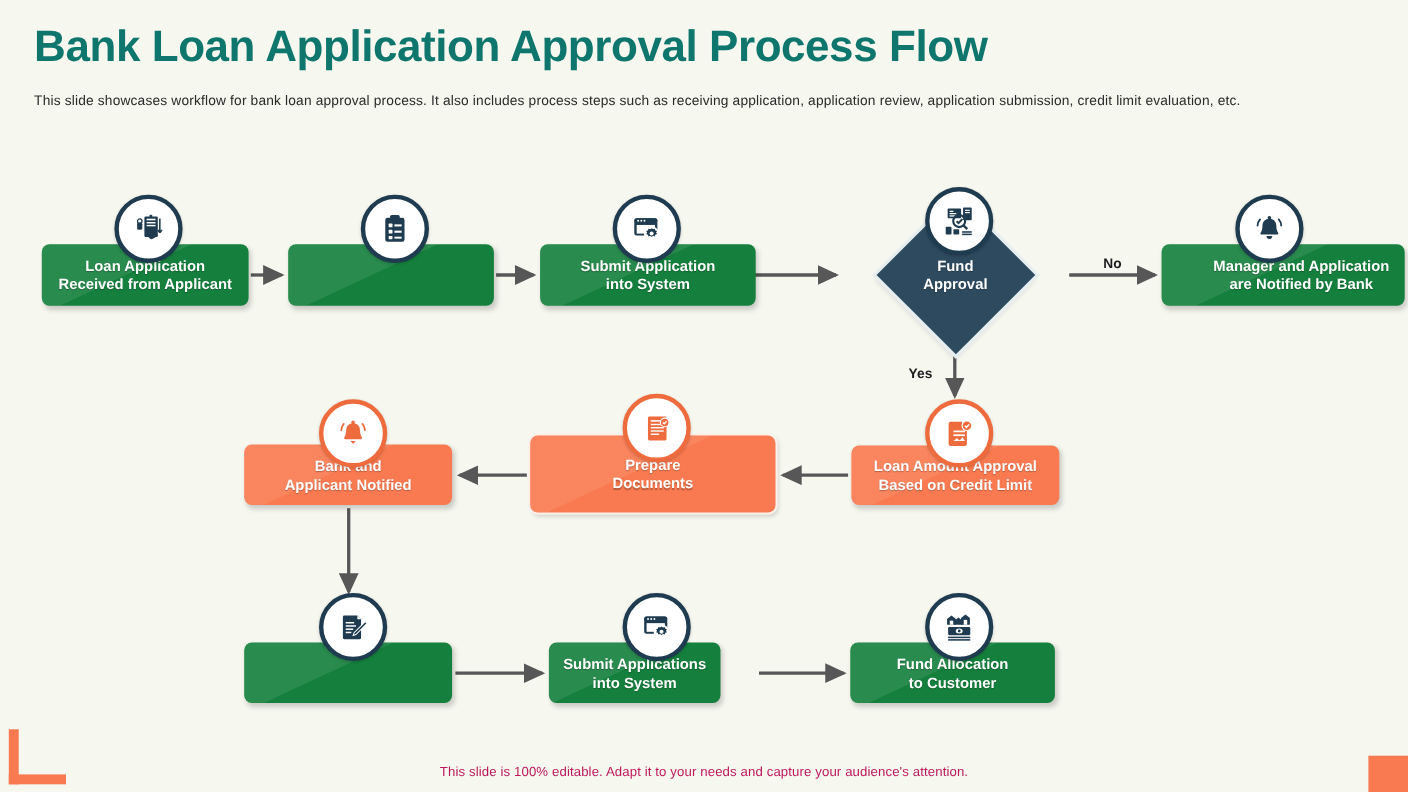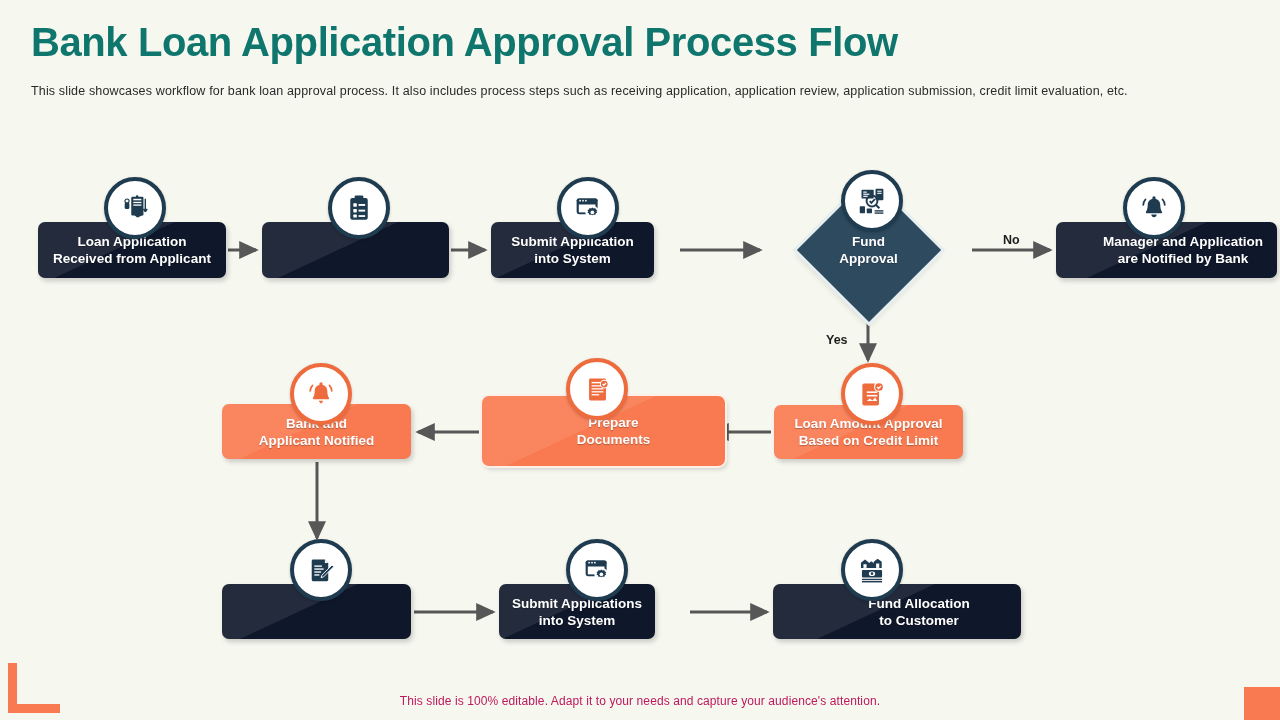--- a/index.html
+++ b/index.html
@@ -77,21 +77,21 @@
     z-index: 2;
     text-align: center;
     color: #ffffff;
     font-size: 13.5px;
     font-weight: bold;
     line-height: 17px;
     text-shadow: 0 1px 1px rgba(0,0,0,0.28);
     padding: 0 8px;
     white-space: pre-line;
   }
-  .node-box.navy { background: #0f172a; }
+  .node-box.navy { background: #15803d; }
   .node-box.orange { background: #f97a50; }
   .node-box.orange.outlined {
     box-shadow: 0 0 0 2px #fdf0e8, 2px 3px 5px rgba(0,0,0,0.18);
   }
 
   
   .node-diamond {
     position: absolute;
     display: flex;
     align-items: center;
@@ -242,21 +242,21 @@
         <rect x="15.5" y="11.4" width="7.5" height="2.2" fill="#fff"></rect>
         <rect x="9.5" y="17" width="4" height="4" rx="0.7" fill="#fff"></rect>
         <rect x="15.5" y="17.9" width="7.5" height="2.2" fill="#fff"></rect>
         <rect x="9.5" y="23.5" width="4" height="3.4" rx="0.7" fill="#fff"></rect>
         <rect x="15.5" y="24.2" width="7.5" height="2" fill="#fff"></rect>
       </svg>
     </div>
   </div>
 
   <div class="node">
-    <div class="node-box navy" style="left:491px;top:222px;width:163px;height:56px;">
+    <div class="node-box navy" style="left:491px;top:222px;width:196px;height:56px;">
       <div class="sheen"></div>
       <div class="label">Submit Application
 into System</div>
     </div>
     <div class="icon-badge navy" style="left:557px;top:177px;">
       <svg width="28" height="28" viewBox="0 0 32 32" fill="#1f3b50">
         <rect x="3" y="5" width="24" height="18" rx="2.6"></rect>
         <rect x="3" y="5" width="24" height="5" rx="2.6" fill="#1f3b50"></rect>
         <circle cx="7" cy="7.6" r="1" fill="#fff"></circle>
         <circle cx="10.3" cy="7.6" r="1" fill="#fff"></circle>
@@ -326,21 +326,21 @@
         <rect x="10" y="17" width="12" height="1.8" fill="#fff"></rect>
         <path d="M10 24 l3.5 -3 l3 2.4 l3 -3.4 l2.5 4z" fill="#fff"></path>
         <circle cx="24" cy="8" r="5.6" fill="#fff"></circle>
         <circle cx="24" cy="8" r="4.4"></circle>
         <path d="M21.9 8.1 l1.6 1.6 2.8-3" stroke="#fff" stroke-width="1.6" fill="none"></path>
       </svg>
     </div>
   </div>
 
   <div class="node">
-    <div class="node-box orange outlined" style="left:482px;top:396px;width:223px;height:70px;padding-left:20px;">
+    <div class="node-box orange outlined" style="left:482px;top:396px;width:223px;height:70px;">
       <div class="sheen"></div>
       <div class="label">Prepare
 Documents</div>
     </div>
     <div class="icon-badge orange" style="left:566px;top:358px;">
       <svg width="27" height="27" viewBox="0 0 32 32" fill="#ee6b3e">
         <rect x="6" y="3" width="20" height="26" rx="1.6"></rect>
         <rect x="9" y="7" width="11" height="1.7" fill="#fff"></rect>
         <rect x="9" y="11" width="14" height="1.5" fill="#fff"></rect>
         <rect x="9" y="14.5" width="14" height="1.5" fill="#fff"></rect>
@@ -402,21 +402,21 @@
         <circle cx="13.6" cy="7.6" r="1" fill="#fff"></circle>
         <rect x="5.5" y="12" width="19" height="9" fill="#fff"></rect>
         <circle cx="21" cy="21.5" r="8" fill="#fff"></circle>
         <path d="M21 15.4 l1.5 1.1 1.8-.6 .6 1.8 1.8 .7 -1.1 1.5 1.1 1.5 -1.8 .7 -.6 1.8 -1.8-.6 -1.5 1.1 -1.5-1.1 -1.8 .6 -.6-1.8 -1.8-.7 1.1-1.5 -1.1-1.5 1.8-.7 .6-1.8 1.8 .6z"></path>
         <circle cx="21" cy="20.9" r="2.1" fill="#fff"></circle>
       </svg>
     </div>
   </div>
 
   <div class="node">
-    <div class="node-box navy" style="left:773px;top:584px;width:204px;height:55px;padding-left:44px;">
+    <div class="node-box navy" style="left:773px;top:584px;width:186px;height:55px;">
       <div class="sheen"></div>
       <div class="label">Fund Allocation
 to Customer</div>
     </div>
     <div class="icon-badge navy" style="left:841px;top:539px;">
       <svg width="28" height="28" viewBox="0 0 32 32" fill="#1f3b50">
         <path d="M8 4 l4.6 3.6 v6 h-9.2 v-6z"></path>
         <rect x="6.2" y="9.4" width="3.6" height="4.2" fill="#fff"></rect>
         <path d="M22.5 3 l4.6 3.6 v7 h-9.2 v-7z"></path>
         <rect x="20.7" y="8.6" width="3.6" height="5" fill="#fff"></rect>

